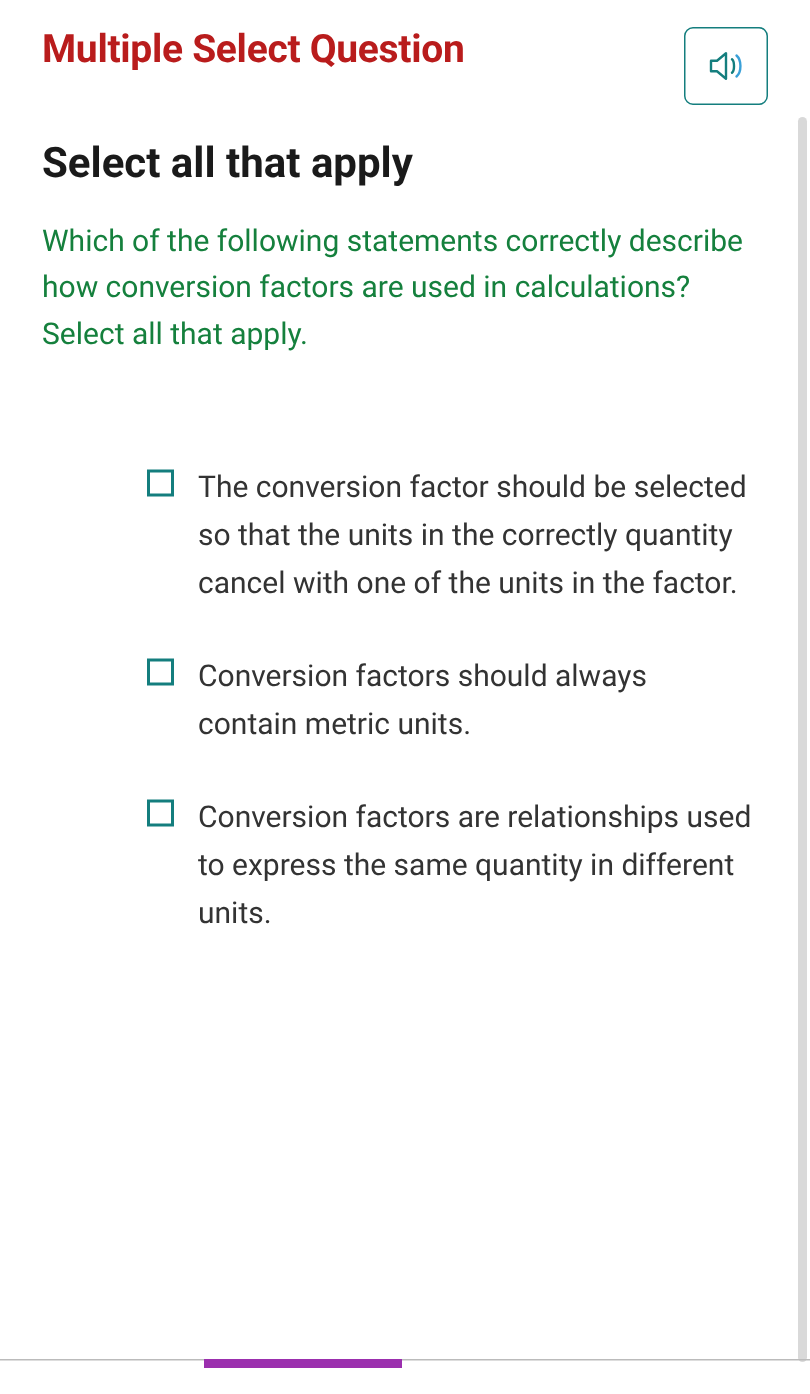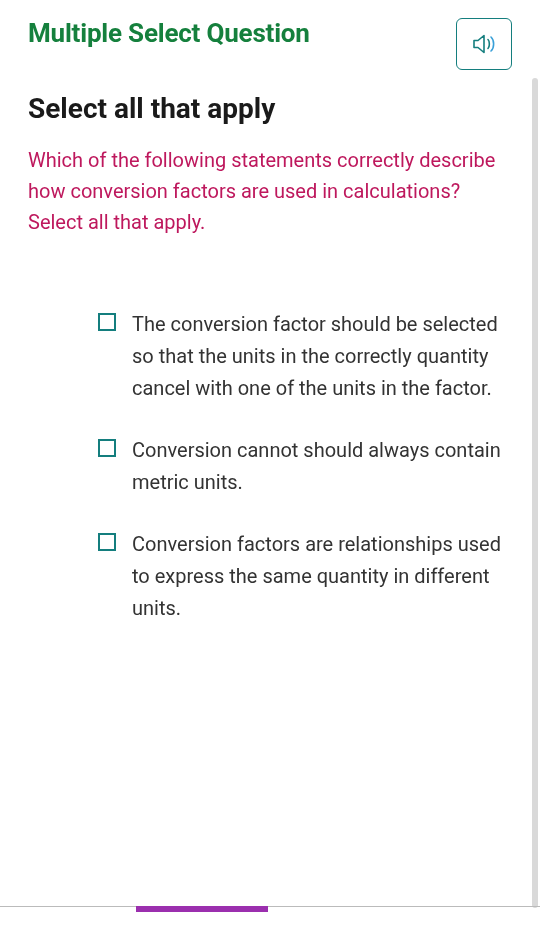--- a/index.html
+++ b/index.html
@@ -20,21 +20,21 @@
   }
   .header-row {
     display: flex;
     justify-content: space-between;
     align-items: flex-start;
     margin-bottom: 22px;
   }
   .title {
     font-size: 26px;
     font-weight: 700;
-    color: #15803d;
+    color: #b91c1c;
     letter-spacing: -0.2px;
   }
   .speaker-btn {
     width: 56px;
     height: 52px;
     border: 1px solid #147e7e;
     border-radius: 6px;
     background: #fff;
     display: flex;
     align-items: center;
@@ -44,21 +44,21 @@
   .speaker-btn svg { display: block; }
   .subtitle {
     font-size: 28px;
     font-weight: 700;
     margin-bottom: 20px;
     color: #1a1a1a;
   }
   .question-text {
     font-size: 20px;
     line-height: 1.55;
-    color: #be185d;
+    color: #15803d;
     margin-bottom: 70px;
     font-weight: 400;
   }
   .options {
     padding-left: 70px;
     padding-right: 10px;
   }
   .option {
     display: flex;
     align-items: flex-start;
@@ -127,21 +127,21 @@
 
   <div class="question-text">Which of the following statements correctly describe how conversion factors are used in calculations? Select all that apply.</div>
 
   <div class="options">
     <label class="option">
       <span class="checkbox"></span>
       <span class="option-text">The conversion factor should be selected so that the units in the correctly quantity cancel with one of the units in the factor.</span>
     </label>
     <label class="option">
       <span class="checkbox"></span>
-      <span class="option-text">Conversion cannot should always contain metric units.</span>
+      <span class="option-text">Conversion factors should always contain metric units.</span>
     </label>
     <label class="option">
       <span class="checkbox"></span>
       <span class="option-text">Conversion factors are relationships used to express the same quantity in different units.</span>
     </label>
   </div>
 
 </div>
 
 <div class="scroll-track"></div>

